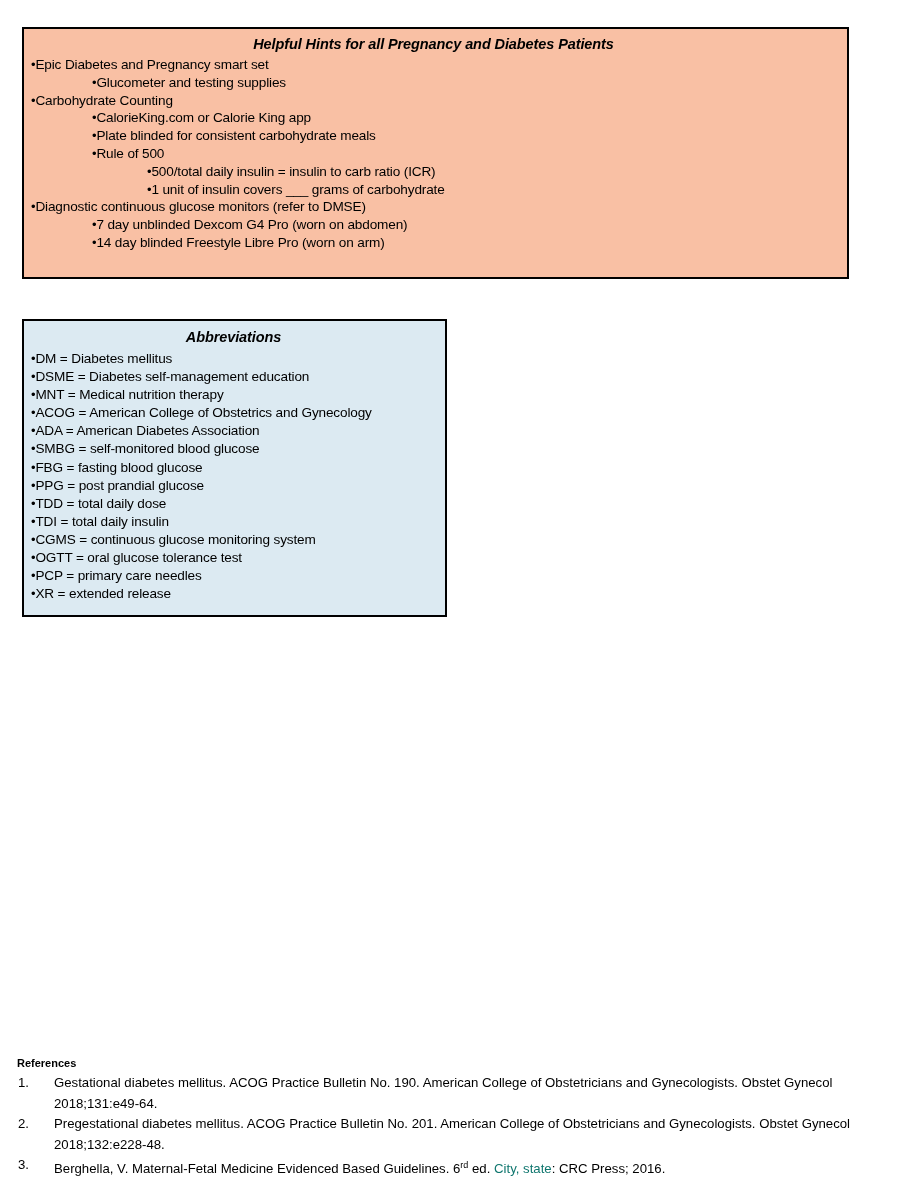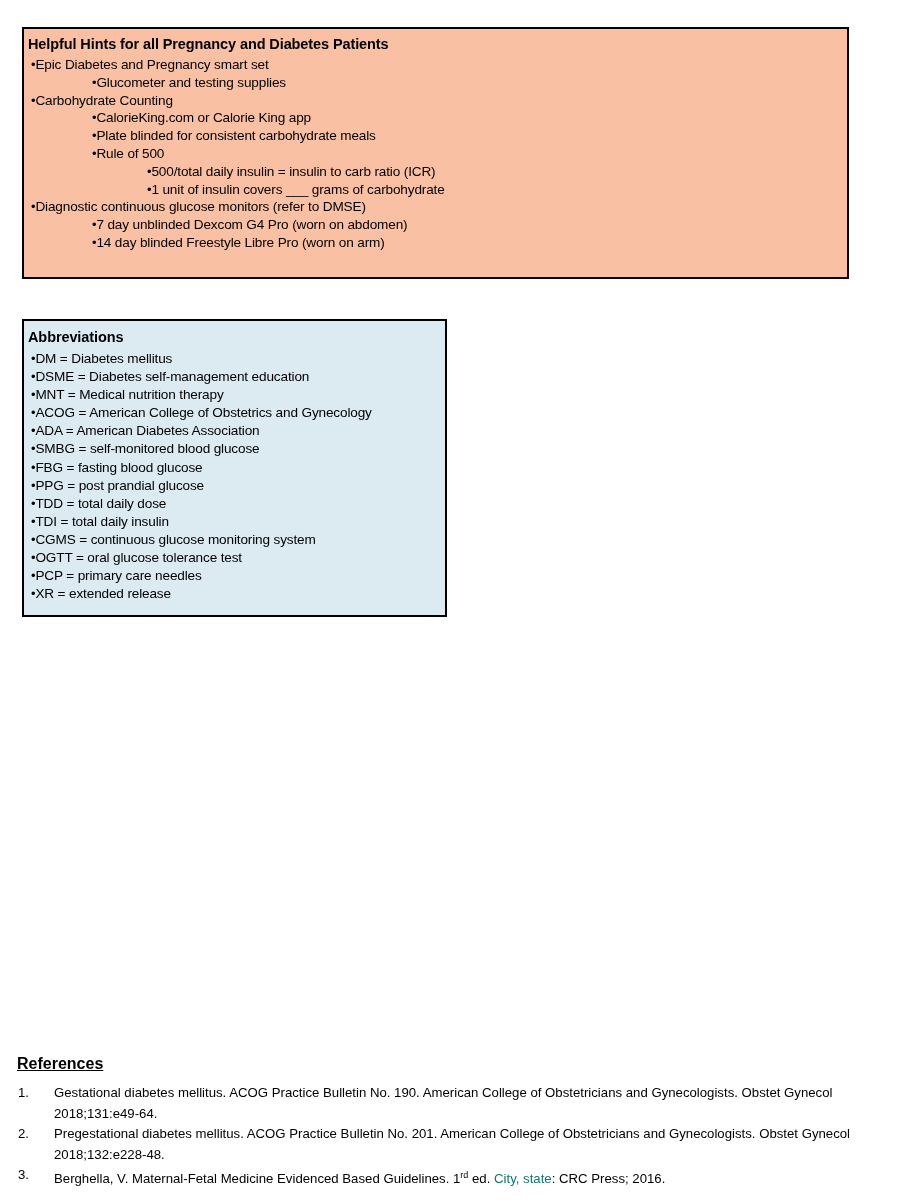--- a/index.html
+++ b/index.html
@@ -17,25 +17,26 @@
   }
 
   
   .doc-box {
     position: absolute;
     box-sizing: border-box;
     border: 2px solid #000000;
   }
 
   .box-title {
-    text-align: left;
+    text-align: center;
     font-weight: bold;
     font-size: 14.5px;
     line-height: 17px;
     letter-spacing: -0.1px;
+    font-style: italic;
   }
 
   
   #hints-box {
     left: 22px;
     top: 27px;
     width: 827px;
     height: 252px;
     background: #F9C0A4;
     padding: 6px 8px 4px 4px;
@@ -73,25 +74,24 @@
   }
 
   
   #references {
     position: absolute;
     left: 17px;
     top: 1055px;
     width: 868px;
   }
   #references-heading {
-    font-size: 16px;
+    font-size: 11px;
     font-weight: bold;
-    text-decoration: underline;
     line-height: 17px;
-    margin-bottom: 11px;
+    margin-bottom: 1px;
   }
   .ref-item {
     display: flex;
     font-size: 13.2px;
     line-height: 20.5px;
     margin-bottom: 0px;
   }
   .ref-num {
     width: 36px;
     flex: 0 0 36px;
@@ -150,16 +150,16 @@
       <div class="ref-item">
         <div class="ref-num">1.</div>
         <div class="ref-text">Gestational diabetes mellitus.  ACOG Practice Bulletin No. 190.  American College of Obstetricians and Gynecologists.  Obstet Gynecol 2018;131:e49-64.</div>
       </div>
       <div class="ref-item">
         <div class="ref-num">2.</div>
         <div class="ref-text">Pregestational diabetes mellitus. ACOG Practice Bulletin No. 201.  American College of Obstetricians and Gynecologists.  Obstet Gynecol 2018;132:e228-48.</div>
       </div>
       <div class="ref-item">
         <div class="ref-num">3.</div>
-        <div class="ref-text"><span> Berghella, V.  Maternal-Fetal Medicine Evidenced Based Guidelines. 1</span><span class="sup">rd</span><span> ed. </span><span class="ref-red" style="color: #0f766e;">City, state</span><span>:  CRC Press; 2016.</span></div>
+        <div class="ref-text"><span> Berghella, V.  Maternal-Fetal Medicine Evidenced Based Guidelines. 6</span><span class="sup">rd</span><span> ed. </span><span class="ref-red" style="color: #0f766e;">City, state</span><span>:  CRC Press; 2016.</span></div>
       </div>
     </div>
 </div>
 
 </body></html>

